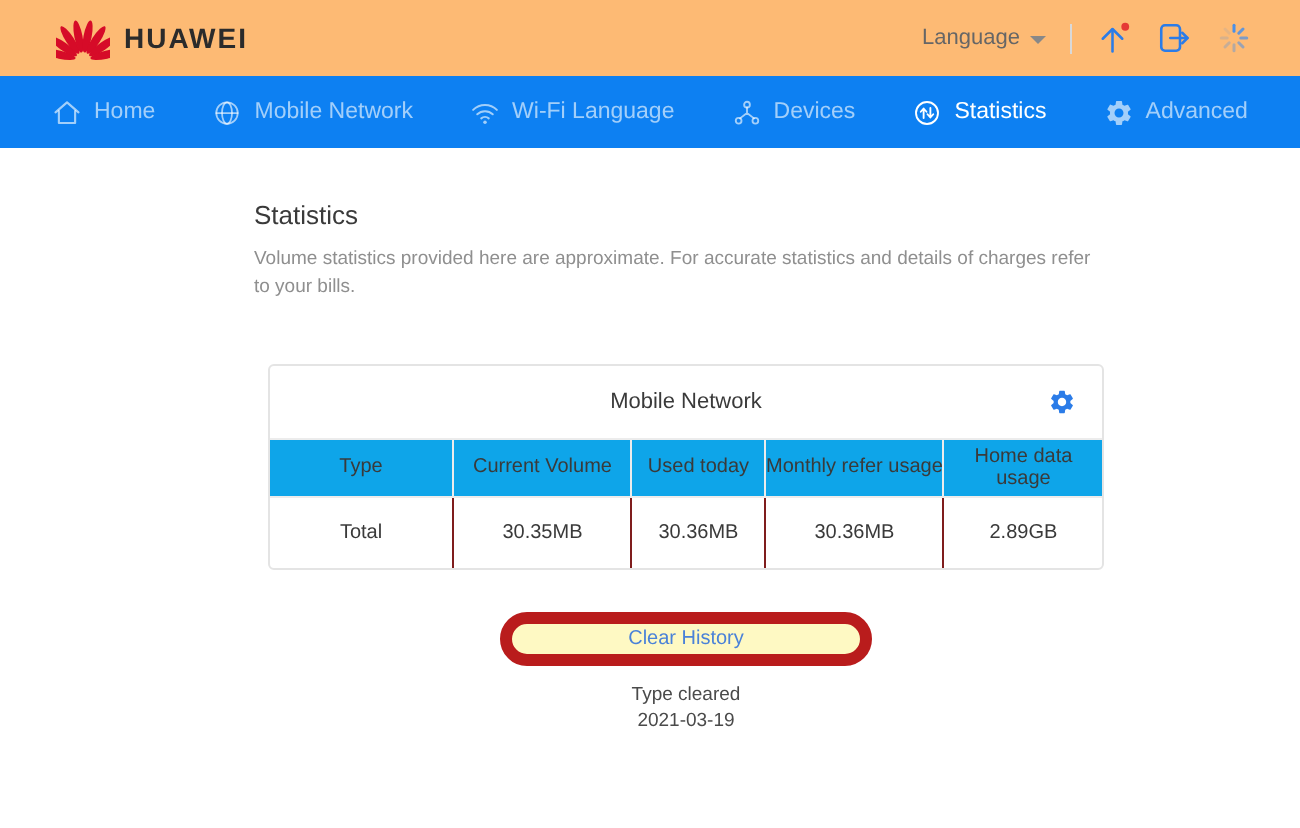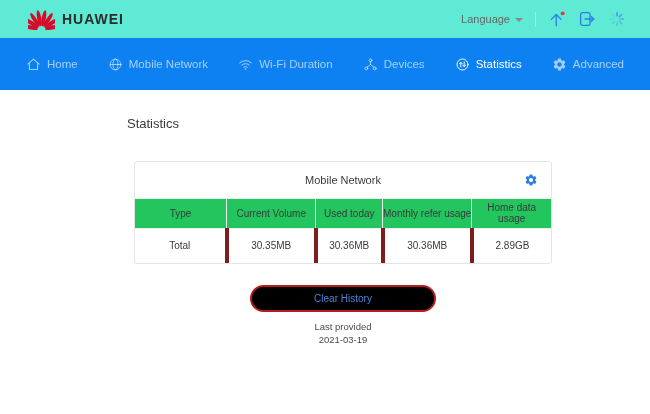--- a/index.html
+++ b/index.html
@@ -1,60 +1,60 @@
 <!DOCTYPE html>
 <html><head>
 <meta charset="utf-8">
 <style>
   * { margin:0; padding:0; box-sizing:border-box; }
   html,body { width:650px; height:414px; background:#fff; overflow:hidden;
               font-family:"Liberation Sans", sans-serif; color:#333; }
 
   
   .top-header { height:38px; display:flex; align-items:center;
-                justify-content:space-between; padding:0 24px 0 28px; background:#5eead4; }
+                justify-content:space-between; padding:0 24px 0 28px; background:#fdba74; }
   .brand { display:flex; align-items:center; gap:7px; }
   .brand svg { width:27px; height:23px; display:block; }
   .brand-name { font-size:14px; font-weight:bold; letter-spacing:1px; color:#2b2b2b; }
   .header-right { display:flex; align-items:center; gap:12px; }
   .language { display:flex; align-items:center; gap:5px; font-size:11px; color:#666; cursor:pointer; }
   .caret { width:0; height:0; border-left:4px solid transparent; border-right:4px solid transparent;
            border-top:4px solid #888; margin-top:1px; }
   .v-divider { width:1px; height:15px; background:#d9d9d9; }
   .hdr-icon { width:18px; height:18px; display:block; cursor:pointer; }
 
   
-  .nav { height:52px; background:#0d80f2; display:flex; align-items:center;
+  .nav { height:36px; background:#0d80f2; display:flex; align-items:center;
          justify-content:space-between; padding:0 26px; }
   .nav-item { display:flex; align-items:center; gap:6px; color:rgba(255,255,255,0.62);
               font-size:11.5px; cursor:pointer; white-space:nowrap; }
   .nav-item.active { color:#ffffff; }
   .nav-item svg { width:15px; height:15px; display:block; }
 
   
   .content { padding-left:127px; }
   .page-title { font-size:13px; font-weight:400; color:#3a3a3a; margin-top:26px; }
   .page-desc { font-size:9.5px; color:#8f8f8f; line-height:1.5; margin-top:8px; max-width:424px; }
 
   .card { width:418px; margin-left:7px; margin-top:30px; border:1px solid #e4e4e4;
           border-radius:3px; background:#fff; }
   .card-header { position:relative; height:37px; display:flex; align-items:center;
                  justify-content:center; font-size:11px; color:#3a3a3a;
                  border-bottom:1px solid #ececec; }
   .card-gear { position:absolute; right:13px; top:11px; width:14px; height:14px; cursor:pointer; }
 
   table { width:100%; border-collapse:collapse; table-layout:fixed; }
   th, td { font-size:10px; text-align:center; font-weight:400; }
-  thead th { height:29px; background:#22c55e; color:#3a3a3a; border-left:1px solid #ececec; }
-  tbody td { height:35px; color:#3a3a3a; border-left:4px solid #7f1d1d; border-top:1px solid #ececec; }
+  thead th { height:29px; background:#0ea5e9; color:#3a3a3a; border-left:1px solid #ececec; }
+  tbody td { height:35px; color:#3a3a3a; border-left:1px solid #7f1d1d; border-top:1px solid #ececec; }
   th:first-child, td:first-child { border-left:none; }
 
   .button-row { width:432px; display:flex; justify-content:center; margin-top:21px; }
-  .clear-btn { width:186px; height:27px; border:2px solid #b91c1c; border-radius:14px;
-               background:#000000; color:#4a82d8; font-size:10px; cursor:pointer;
+  .clear-btn { width:186px; height:27px; border:6px solid #b91c1c; border-radius:14px;
+               background:#fef9c3; color:#4a82d8; font-size:10px; cursor:pointer;
                font-family:"Liberation Sans", sans-serif; }
   .last-cleared { width:432px; text-align:center; margin-top:8px; font-size:9.5px;
                   color:#4a4a4a; line-height:1.4; }
 
   .stroke-ic { fill:none; stroke:currentColor; stroke-width:1.7; stroke-linecap:round; stroke-linejoin:round; }
   .blue { color:#2b7ce8; }
 </style>
 </head>
 <body>
 
@@ -126,21 +126,21 @@
     </svg>
     <span>Mobile Network</span>
   </div>
   <div class="nav-item">
     <svg viewBox="0 0 24 24" class="stroke-ic" style="stroke-width:1.6">
       <path d="M2.5 9.5 a13.5 13.5 0 0 1 19 0"></path>
       <path d="M5.8 13 a9 9 0 0 1 12.4 0"></path>
       <path d="M9 16.3 a4.6 4.6 0 0 1 6 0"></path>
       <circle cx="12" cy="19.3" r="1.4" fill="currentColor" stroke="none"></circle>
     </svg>
-    <span>Wi-Fi Duration</span>
+    <span>Wi-Fi Language</span>
   </div>
   <div class="nav-item">
     <svg viewBox="0 0 24 24" class="stroke-ic" style="stroke-width:1.5">
       <circle cx="12" cy="5.3" r="2.3"></circle>
       <circle cx="5.3" cy="18.2" r="2.3"></circle>
       <circle cx="18.7" cy="18.2" r="2.3"></circle>
       <path d="M12 7.6 V12 M12 12 L6.4 16.3 M12 12 L17.6 16.3"></path>
     </svg>
     <span>Devices</span>
   </div>
@@ -155,20 +155,21 @@
   <div class="nav-item">
     <svg viewBox="0 0 24 24">
       <path fill="currentColor" d="M19.14 12.94c.04-.3.06-.61.06-.94 0-.32-.02-.64-.07-.94l2.03-1.58c.18-.14.23-.41.12-.61l-1.92-3.32c-.12-.22-.37-.29-.59-.22l-2.39.96c-.5-.38-1.03-.7-1.62-.94L14.4 2.81c-.04-.24-.24-.41-.48-.41h-3.84c-.24 0-.43.17-.47.41L9.25 5.35c-.59.24-1.13.57-1.62.94L5.24 5.33c-.22-.08-.47 0-.59.22L2.74 8.87c-.12.21-.08.47.12.61l2.03 1.58c-.05.3-.09.63-.09.94s.02.64.07.94l-2.03 1.58c-.18.14-.23.41-.12.61l1.92 3.32c.12.22.37.29.59.22l2.39-.96c.5.38 1.03.7 1.62.94l.36 2.54c.05.24.24.41.48.41h3.84c.24 0 .44-.17.47-.41l.36-2.54c.59-.24 1.13-.56 1.62-.94l2.39.96c.22.08.47 0 .59-.22l1.92-3.32c.12-.22.07-.47-.12-.61l-2.01-1.58zM12 15.6c-1.98 0-3.6-1.62-3.6-3.6s1.62-3.6 3.6-3.6 3.6 1.62 3.6 3.6-1.62 3.6-3.6 3.6z"></path>
     </svg>
     <span>Advanced</span>
   </div>
 </div>
 
 <div class="content">
   <div class="page-title">Statistics</div>
+  <div class="page-desc">Volume statistics provided here are approximate. For accurate statistics and details of charges refer to your bills.</div>
 
   <div class="card">
     <div class="card-header">
       <span>Mobile Network</span>
       <svg class="card-gear blue" viewBox="0 0 24 24">
         <path fill="currentColor" d="M19.14 12.94c.04-.3.06-.61.06-.94 0-.32-.02-.64-.07-.94l2.03-1.58c.18-.14.23-.41.12-.61l-1.92-3.32c-.12-.22-.37-.29-.59-.22l-2.39.96c-.5-.38-1.03-.7-1.62-.94L14.4 2.81c-.04-.24-.24-.41-.48-.41h-3.84c-.24 0-.43.17-.47.41L9.25 5.35c-.59.24-1.13.57-1.62.94L5.24 5.33c-.22-.08-.47 0-.59.22L2.74 8.87c-.12.21-.08.47.12.61l2.03 1.58c-.05.3-.09.63-.09.94s.02.64.07.94l-2.03 1.58c-.18.14-.23.41-.12.61l1.92 3.32c.12.22.37.29.59.22l2.39-.96c.5.38 1.03.7 1.62.94l.36 2.54c.05.24.24.41.48.41h3.84c.24 0 .44-.17.47-.41l.36-2.54c.59-.24 1.13-.56 1.62-.94l2.39.96c.22.08.47 0 .59-.22l1.92-3.32c.12-.22.07-.47-.12-.61l-2.01-1.58zM12 15.6c-1.98 0-3.6-1.62-3.6-3.6s1.62-3.6 3.6-3.6 3.6 1.62 3.6 3.6-1.62 3.6-3.6 3.6z"></path>
       </svg>
     </div>
     <table>
       <colgroup>
@@ -197,16 +198,16 @@
         </tr>
       </tbody>
     </table>
   </div>
 
   <div class="button-row">
     <button class="clear-btn">Clear History</button>
   </div>
 
   <div class="last-cleared">
-    <div>Last provided</div>
+    <div>Type cleared</div>
     <div>2021-03-19</div>
   </div>
 </div>
 
 </body></html>

